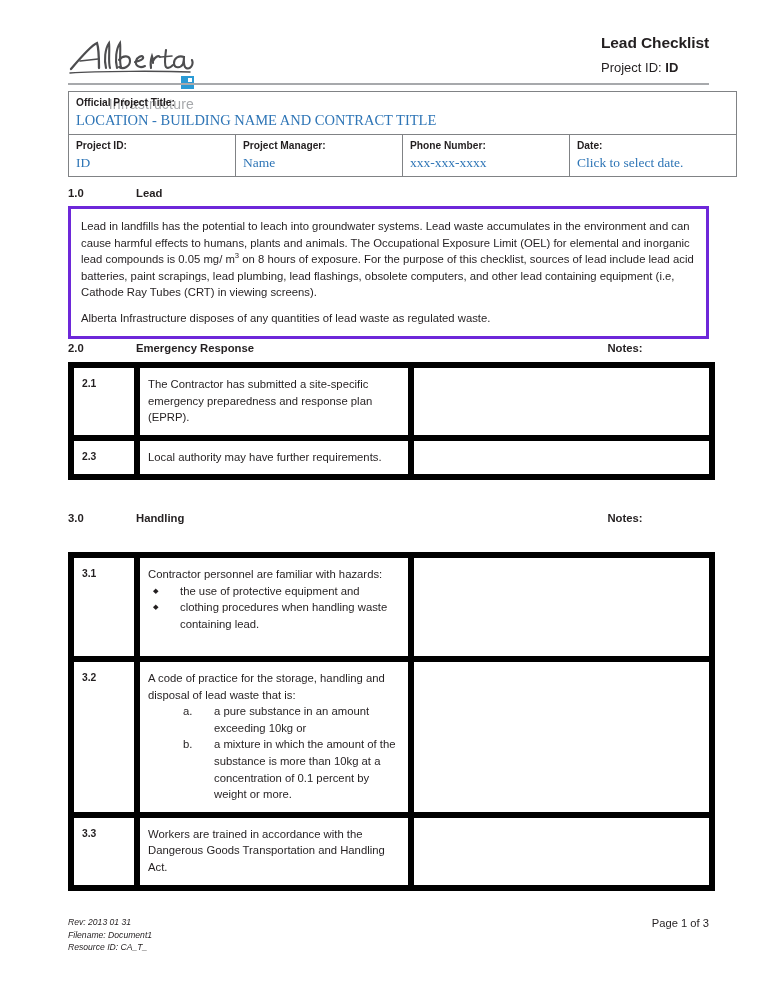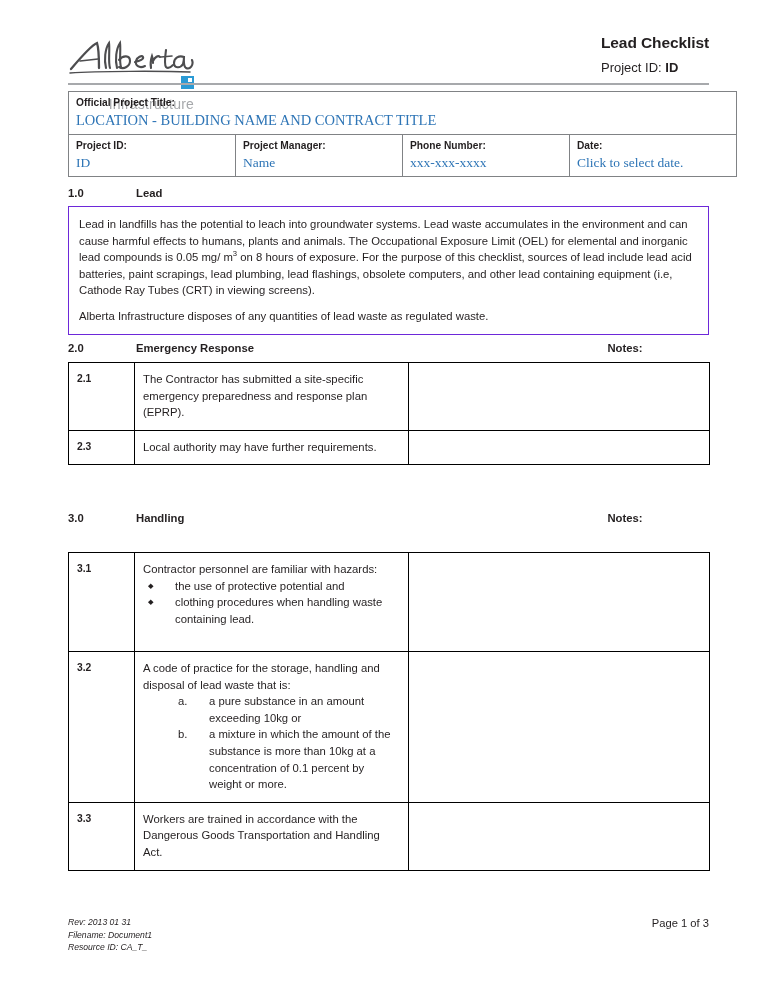--- a/index.html
+++ b/index.html
@@ -147,21 +147,21 @@
   }
   .sec-num { position: absolute; left: 0; }
   .sec-name { position: absolute; left: 68px; white-space: nowrap; }
   .sec-notes { position: absolute; left: 0; text-align: center; width: 100%; }
 
   
   .desc-box {
     position: absolute;
     left: 68px; top: 206px;
     width: 641px;
-    border: 1px solid #6d28d9;
+    border: 3px solid #6d28d9;
     padding: 9px 11px 9px 10px;
   }
   .desc-box p {
     margin: 0;
     font-size: 11.3px;
     line-height: 16.6px;
     color: #231f20;
     text-align: left;
   }
   .desc-box p + p { margin-top: 9px; }
@@ -169,21 +169,21 @@
 
   
   .chk-table {
     position: absolute;
     left: 68px;
     width: 641px;
     border-collapse: collapse;
     table-layout: fixed;
   }
   .chk-table td {
-    border: 1px solid #000000;
+    border: 6px solid #000000;
     vertical-align: top;
   }
   .col-num { width: 66px; }
   .col-txt { width: 274px; }
   .col-notes { width: 301px; }
 
   .cell-num {
     font-size: 10.3px;
     font-weight: bold;
     padding: 8px 0 8px 8px;
@@ -371,21 +371,21 @@
     <span class="sec-notes" style="left:337px; width:440px; text-align:center;">Notes:</span>
   </div>
 
   <table class="chk-table" style="top:552px;">
     <tbody>
         <tr>
       <td class="col-num cell-num">3.1</td>
       <td class="col-txt cell-txt">
         <div>Contractor personnel are familiar with hazards:</div>
         <ul class="bullets">
-          <li>the use of protective potential and</li>
+          <li>the use of protective equipment and</li>
           <li>clothing procedures when handling waste containing lead.</li>
         </ul>
       </td>
       <td class="col-notes cell-notes">
             <div style="height:82px"></div>
           </td>
     </tr>
     <tr>
       <td class="col-num cell-num">3.2</td>
       <td class="col-txt cell-txt">

